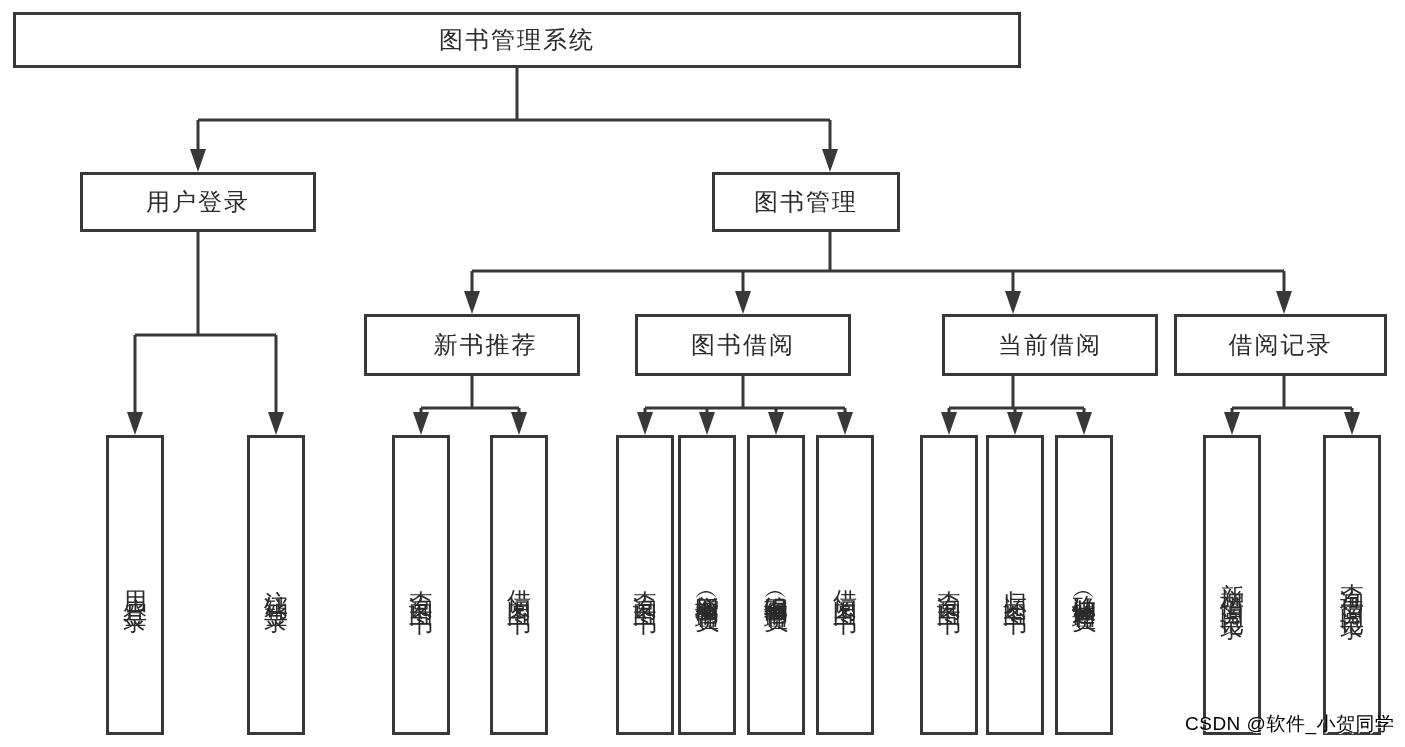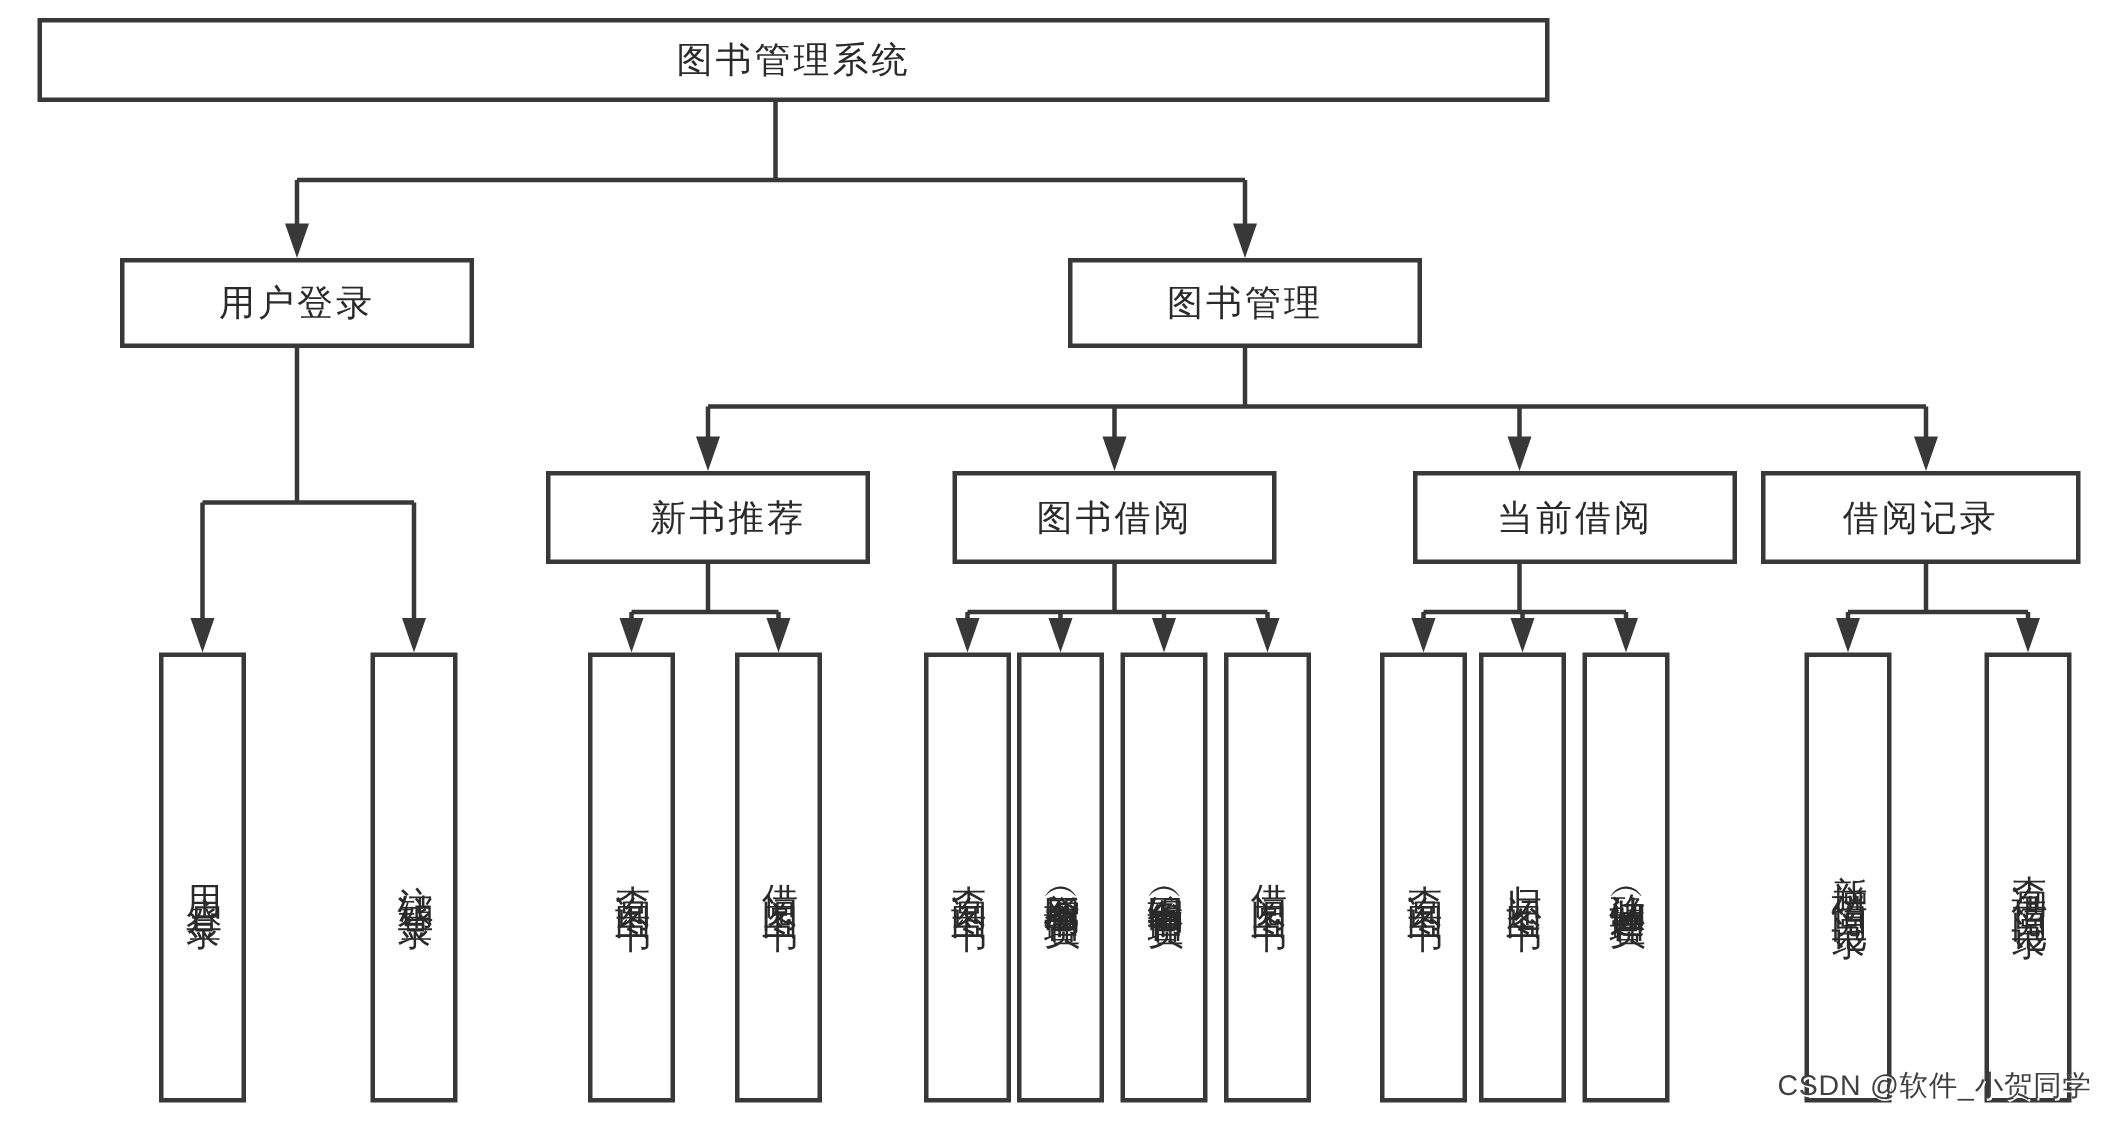--- a/index.html
+++ b/index.html
@@ -48,21 +48,21 @@
     white-space: nowrap;
   }
   .node.v.tight span {
     letter-spacing: 2px;
   }
   .watermark {
     position: absolute;
     left: 1185px;
     top: 711px;
     font-size: 19px;
-    color: #404040;
+    color: #000000;
     letter-spacing: 0.5px;
     white-space: nowrap;
     text-shadow: 1px 1px 0 #ffffff;
   }
 </style>
 </head>
 <body>
 
 <div class="canvas">
 
@@ -106,28 +106,28 @@
 
       <polygon points="941,412 957,412 949,435"></polygon>
       <polygon points="1007,412 1023,412 1015,435"></polygon>
       <polygon points="1076,412 1092,412 1084,435"></polygon>
 
       <polygon points="1224,412 1240,412 1232,435"></polygon>
       <polygon points="1344,412 1360,412 1352,435"></polygon>
     </g>
   </svg>
 
-  <div class="node h" style="left:25px; top:12px; width:1008px; height:56px;">
+  <div class="node h" style="left:13px; top:12px; width:1008px; height:56px;">
     <span>图书管理系统</span>
   </div>
 
   <div class="node h" style="left:80px; top:172px; width:236px; height:60px;">
     <span>用户登录</span>
   </div>
-  <div class="node h" style="left:712px; top:172px; width:236px; height:60px;">
+  <div class="node h" style="left:712px; top:172px; width:188px; height:60px;">
     <span>图书管理</span>
   </div>
 
   <div class="node h" style="left:364px; top:314px; width:216px; height:62px;padding-left:27px;">
     <span>新书推荐</span>
   </div>
   <div class="node h" style="left:635px; top:314px; width:216px; height:62px;">
     <span>图书借阅</span>
   </div>
   <div class="node h" style="left:942px; top:314px; width:216px; height:62px;">

